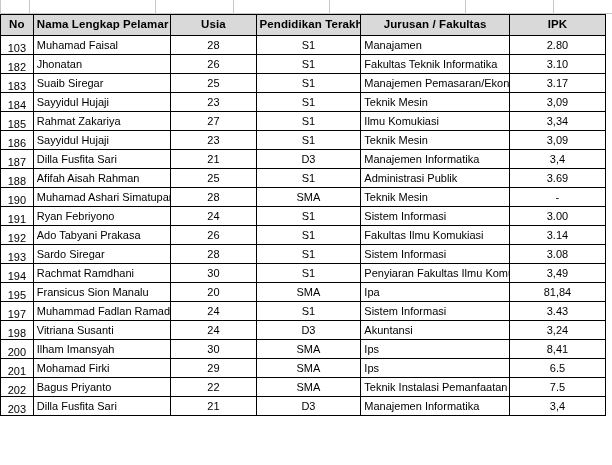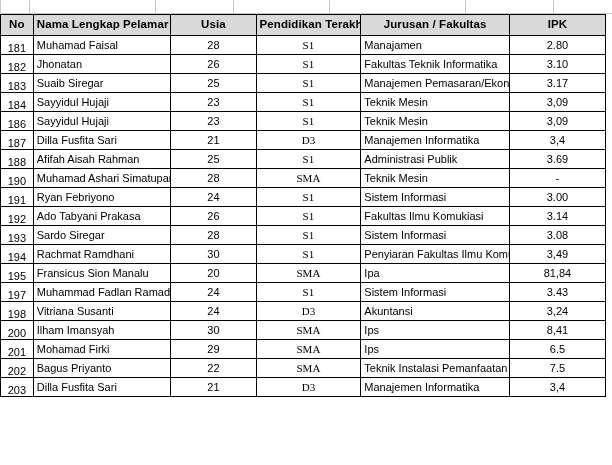--- a/index.html
+++ b/index.html
@@ -75,21 +75,21 @@
   col.c-ipk   { width: 88px; }
 
   td.cell-no {
     text-align: center;
     font-size: 10px;
     vertical-align: bottom;
     padding-bottom: 1px;
   }
   td.cell-nama  { text-align: left; }
   td.cell-usia  { text-align: center; }
-  td.cell-pend  { text-align: center; font-family: Liberation Serif, serif; }
+  td.cell-pend  { text-align: center; }
   td.cell-jur   { text-align: left; }
   td.cell-ipk   { text-align: center; }
 </style>
 </head>
 <body>
 
 <div class="sheet">
 
   <div class="top-strip">
     <div class="tc" style="width:30px"></div>
@@ -114,21 +114,21 @@
         <th>No</th>
         <th>Nama Lengkap Pelamar</th>
         <th>Usia</th>
         <th>Pendidikan Terakhir</th>
         <th>Jurusan / Fakultas</th>
         <th>IPK</th>
       </tr>
     </thead>
     <tbody id="table-body">
         <tr>
-          <td class="cell-no">181</td>
+          <td class="cell-no">103</td>
           <td class="cell-nama">Muhamad Faisal</td>
           <td class="cell-usia">28</td>
           <td class="cell-pend">S1</td>
           <td class="cell-jur">Manajamen</td>
           <td class="cell-ipk">2.80</td>
         </tr>
         <tr>
           <td class="cell-no">182</td>
           <td class="cell-nama">Jhonatan</td>
           <td class="cell-usia">26</td>
@@ -144,20 +144,28 @@
           <td class="cell-jur">Manajemen Pemasaran/Ekonomi</td>
           <td class="cell-ipk">3.17</td>
         </tr>
         <tr>
           <td class="cell-no">184</td>
           <td class="cell-nama">Sayyidul Hujaji</td>
           <td class="cell-usia">23</td>
           <td class="cell-pend">S1</td>
           <td class="cell-jur">Teknik Mesin</td>
           <td class="cell-ipk">3,09</td>
+        </tr>
+        <tr>
+          <td class="cell-no">185</td>
+          <td class="cell-nama">Rahmat Zakariya</td>
+          <td class="cell-usia">27</td>
+          <td class="cell-pend">S1</td>
+          <td class="cell-jur">Ilmu Komukiasi</td>
+          <td class="cell-ipk">3,34</td>
         </tr>
         <tr>
           <td class="cell-no">186</td>
           <td class="cell-nama">Sayyidul Hujaji</td>
           <td class="cell-usia">23</td>
           <td class="cell-pend">S1</td>
           <td class="cell-jur">Teknik Mesin</td>
           <td class="cell-ipk">3,09</td>
         </tr>
         <tr>

